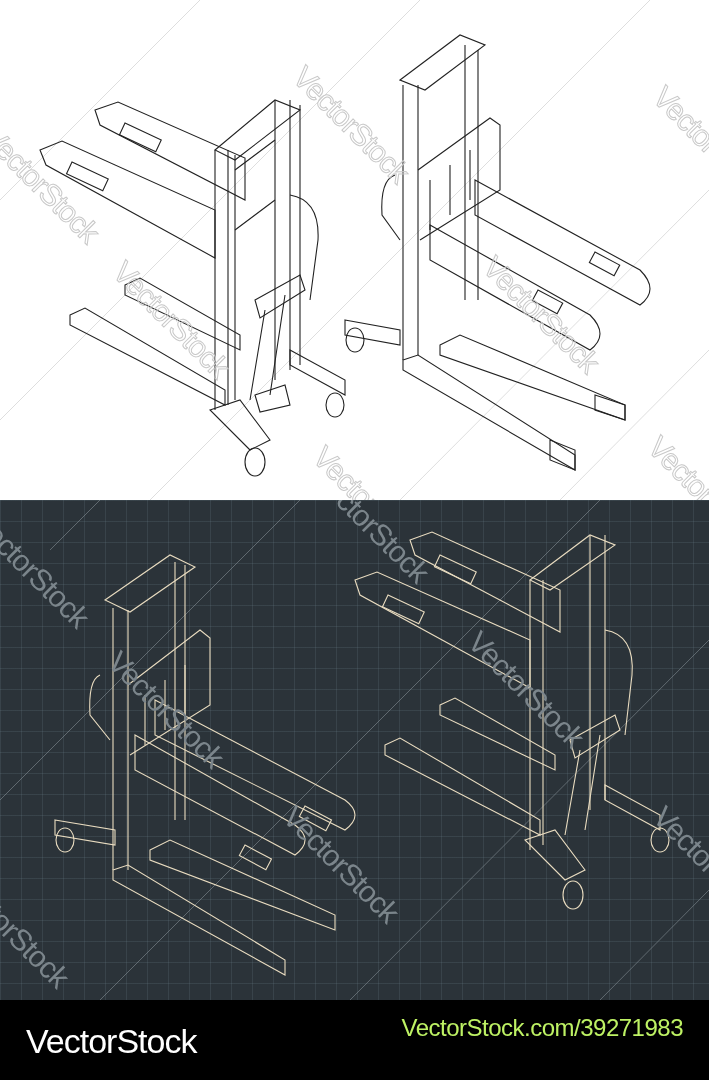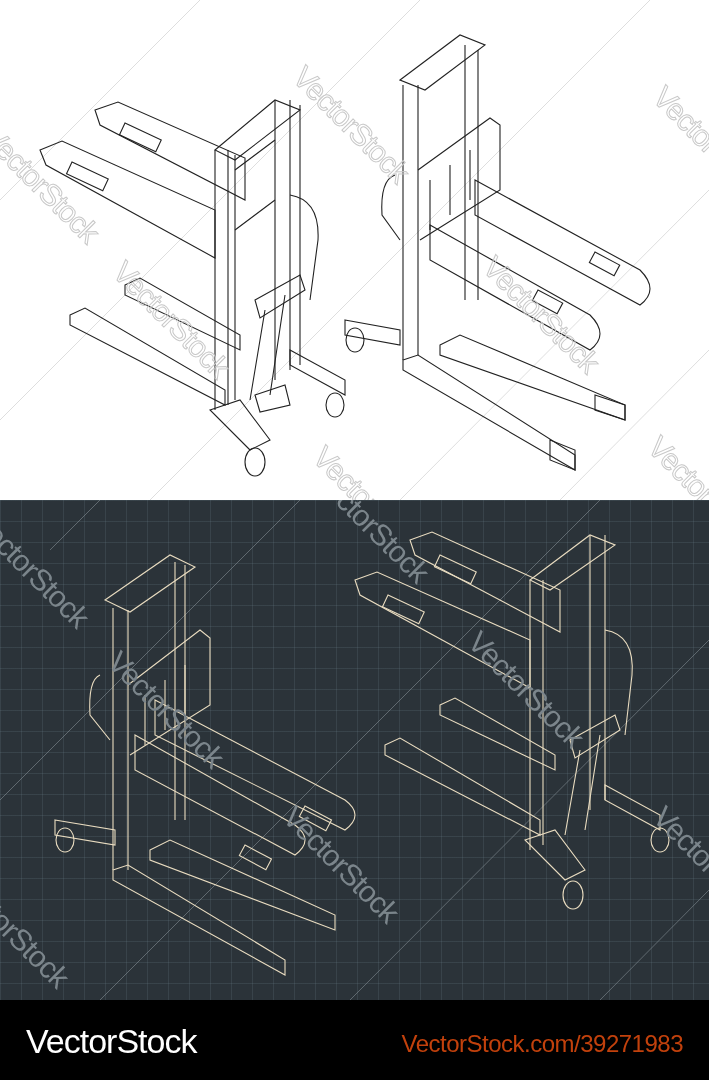--- a/index.html
+++ b/index.html
@@ -11,21 +11,21 @@
   .grid{position:absolute;inset:0;
     background-image:
       linear-gradient(to right, rgba(120,140,150,0.18) 1px, transparent 1px),
       linear-gradient(to bottom, rgba(120,140,150,0.18) 1px, transparent 1px);
     background-size:21px 21px;}
   svg{position:absolute;left:0;top:0;}
   .wm{position:absolute;font-size:30px;letter-spacing:-1px;transform:rotate(45deg);transform-origin:left top;white-space:nowrap;}
   #light .wm{color:transparent;-webkit-text-stroke:1px #c8c8c8;}
   #dark .wm{color:#7b858b;}
   .brand{position:absolute;left:26px;top:22px;color:#fff;font-size:34px;letter-spacing:-1px;}
-  .url{position:absolute;right:26px;top:30px;color:#c2410c;font-size:24px;letter-spacing:-0.5px;}
+  .url{position:absolute;right:26px;top:14px;color:#bef264;font-size:24px;letter-spacing:-0.5px;}
 </style>
 </head>
 <body>
 
 <div class="panel" id="light">
   <svg width="709" height="500" fill="none" stroke="#222" stroke-width="1.1">
 
     <g stroke="#d6d6d6" stroke-width="0.8">
       <line x1="0" y1="200" x2="200" y2="0"></line>
         <line x1="0" y1="420" x2="420" y2="0"></line>

